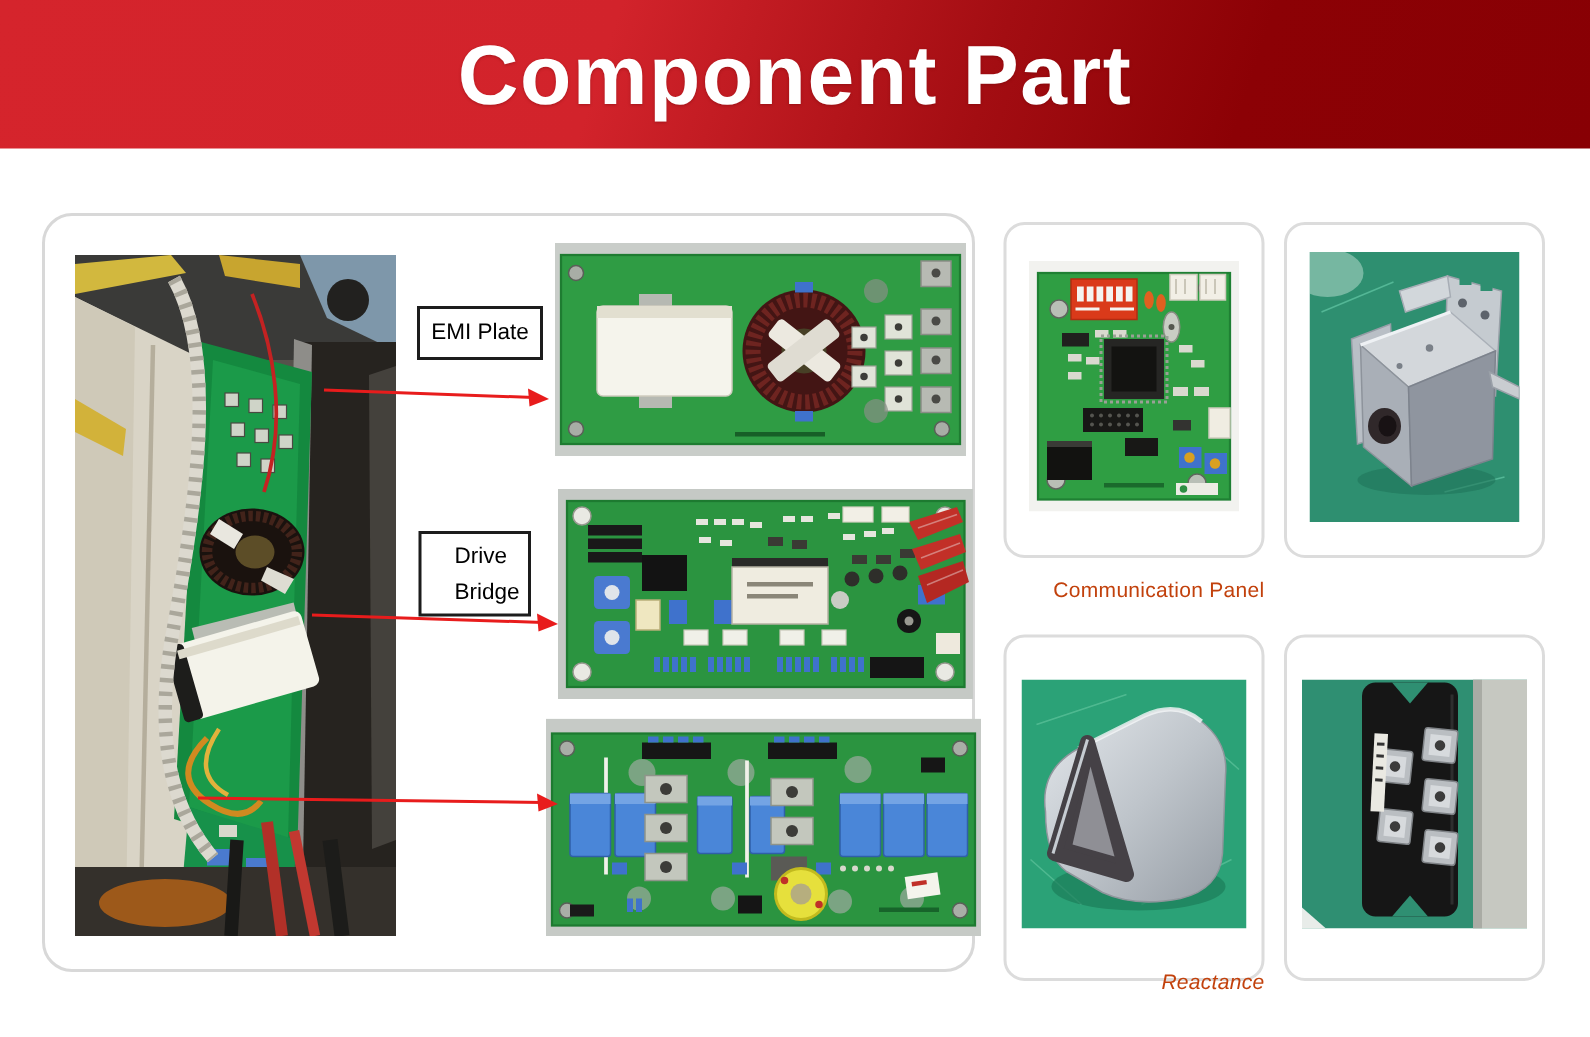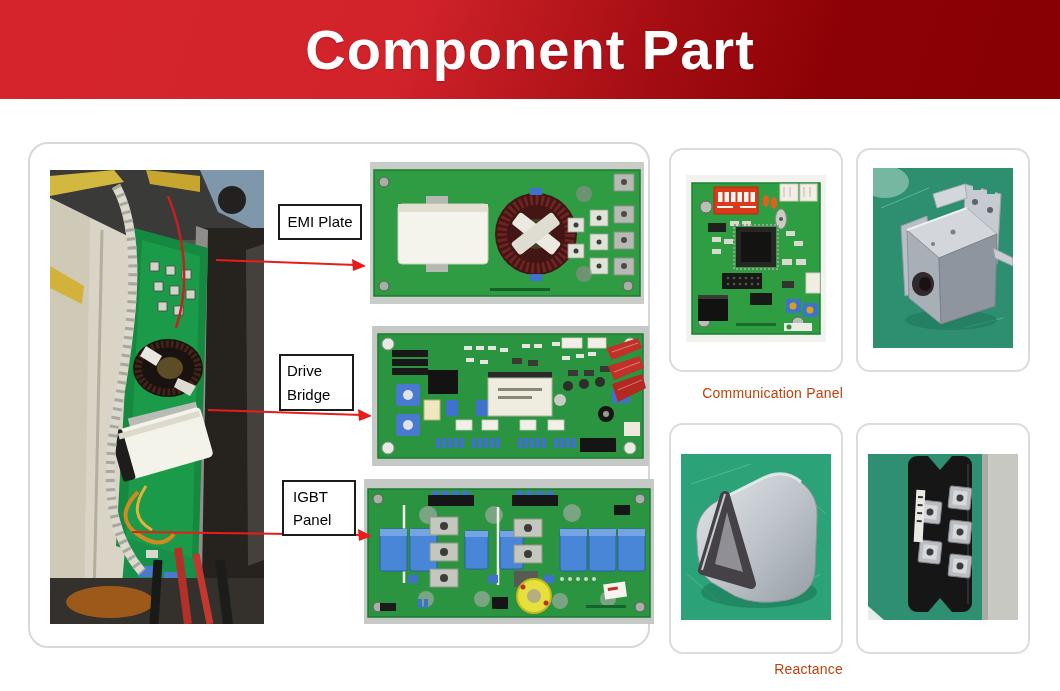--- a/index.html
+++ b/index.html
@@ -22,39 +22,39 @@
   .ph-machine { left: 20px; top: 26px; width: 214px; height: 454px; }
   .ph-emi     { left: 340px; top: 18px;  width: 274px; height: 142px; }
   .ph-drive   { left: 342px; top: 182px; width: 277px; height: 140px; }
   .ph-igbt    { left: 334px; top: 335px; width: 290px; height: 145px; }
 
   .callout { position: absolute; background: #ffffff; border: 2px solid #1c1c1c;
     color: #000; font-size: 15px; line-height: 1.55; display: flex; flex-direction: column;
     justify-content: center; z-index: 5; }
   .callout span { display: block; }
   .co-emi   { left: 248px; top: 60px;  width: 84px; height: 36px; align-items: center; }
-  .co-drive { left: 249px; top: 210px; width: 75px; height: 57px; padding-left: 6px; }
+  .co-drive { left: 249px; top: 210px; width: 75px; height: 57px; padding-left: 22px; }
   .co-igbt  { left: 252px; top: 336px; width: 74px; height: 56px; padding-left: 9px; }
 
   .arrows { position: absolute; left: 0; top: 0; width: 618px; height: 502px;
     z-index: 4; pointer-events: none; }
 
   
   .card { position: absolute; background: #ffffff; border: 2px solid #dcdcdc;
     border-radius: 14px; display: flex; align-items: center; justify-content: center; }
   .card-a { left: 669px; top: 148px; width: 174px; height: 224px; }
   .card-b { left: 856px; top: 148px; width: 174px; height: 224px; }
   .card-c { left: 669px; top: 423px; width: 174px; height: 231px; }
   .card-d { left: 856px; top: 423px; width: 174px; height: 231px; }
 
   .caption { position: absolute; width: 174px; height: 24px; text-align: right;
     color: #c2410c; font-size: 14px; font-weight: 400; letter-spacing: .2px; }
   .cap-a { left: 669px; top: 385px; }
   .cap-b { left: 856px; top: 385px; }
-  .cap-c { left: 669px; top: 661px; }
+  .cap-c { left: 669px; top: 646px; font-style: italic; }
   .cap-d { left: 856px; top: 657px; }
 </style>
 </head>
 <body>
 
 <div class="page">
 
   <header class="banner">
     <h1>Component Part</h1>
   </header>
@@ -371,24 +371,20 @@
       </svg>
     </div>
 
     <div class="callout co-emi">
       <span style="text-align:center;">EMI Plate</span>
     </div>
     <div class="callout co-drive">
       <span>Drive</span>
       <span>Bridge</span>
     </div>
-    <div class="callout co-igbt">
-      <span>IGBT</span>
-      <span>Panel</span>
-    </div>
 
     <svg class="arrows" viewBox="0 0 618 502">
       <g stroke="#e81c1c" fill="#e81c1c">
         <line x1="186" y1="116" x2="326" y2="121" stroke-width="2"></line>
         <polygon points="336,122 322,115 323,127" stroke="none"></polygon>
       </g>
       <g stroke="#e81c1c" fill="#e81c1c">
         <line x1="178" y1="266" x2="332" y2="271" stroke-width="2"></line>
         <polygon points="342,272 328,265 329,277" stroke="none"></polygon>
       </g>

